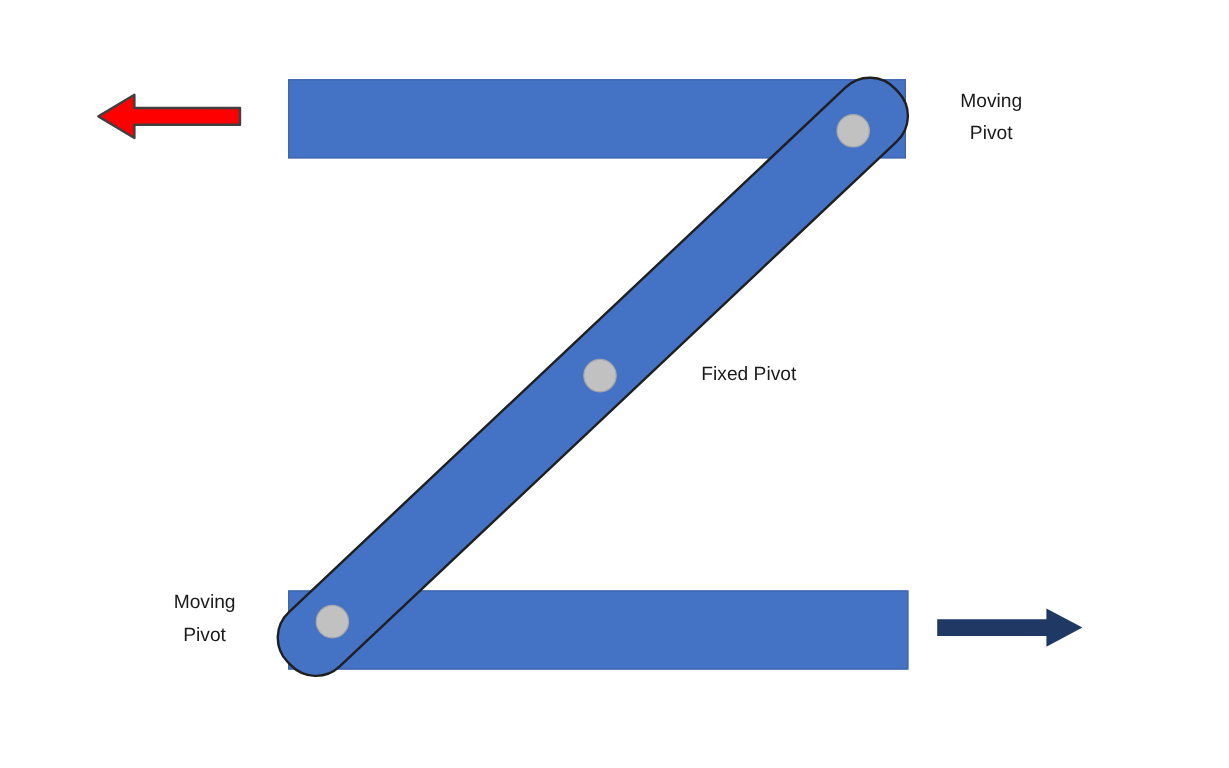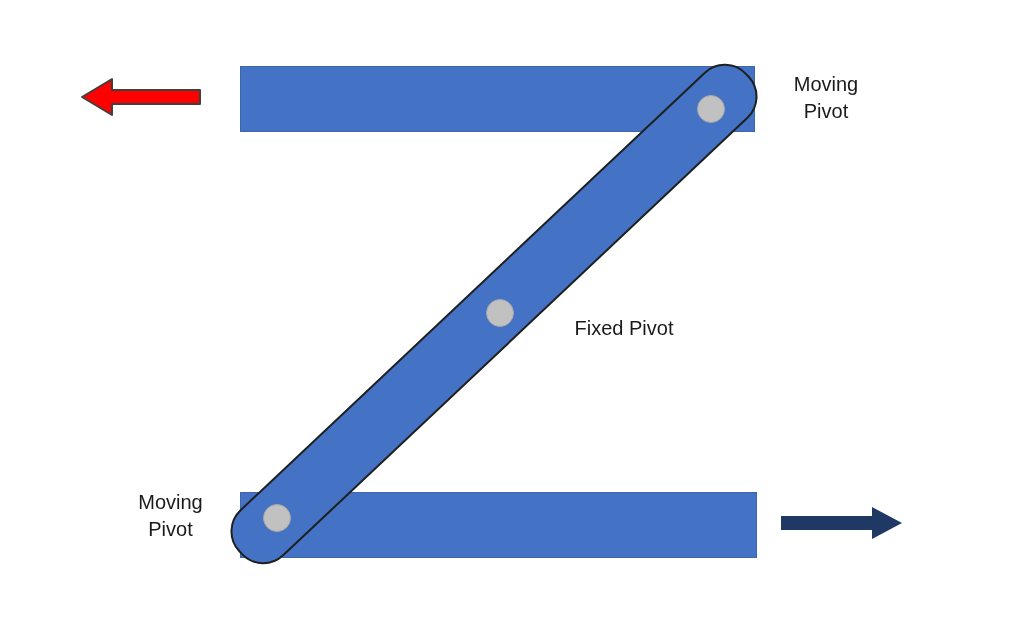--- a/index.html
+++ b/index.html
@@ -62,28 +62,28 @@
     stroke-width: 2;
     stroke-linejoin: round;
   }
   .arrow-right-svg polygon {
     fill: var(--arrow-navy, #1F3864);
     stroke: none;
   }
   .label {
     position: absolute;
     color: var(--text, #1A1A1A);
-    font-size: 20px;
+    font-size: 16px;
     line-height: 27px;
     text-align: center;
     white-space: nowrap;
     z-index: 4;
   }
   .label-top-pivot    { left: 766px; top: 71px;  width: 120px; }
-  .label-fixed-pivot  { left: 559px; top: 316px; width: 130px; line-height: 24px; }
+  .label-fixed-pivot  { left: 559px; top: 301px; width: 130px; line-height: 24px; }
   .label-bottom-pivot { left: 110px; top: 489px; width: 121px; }
 </style>
 </head>
 <body>
 
 <div class="canvas">
 
   <div class="bar bar-top"></div>
   <div class="bar bar-bottom"></div>
 

